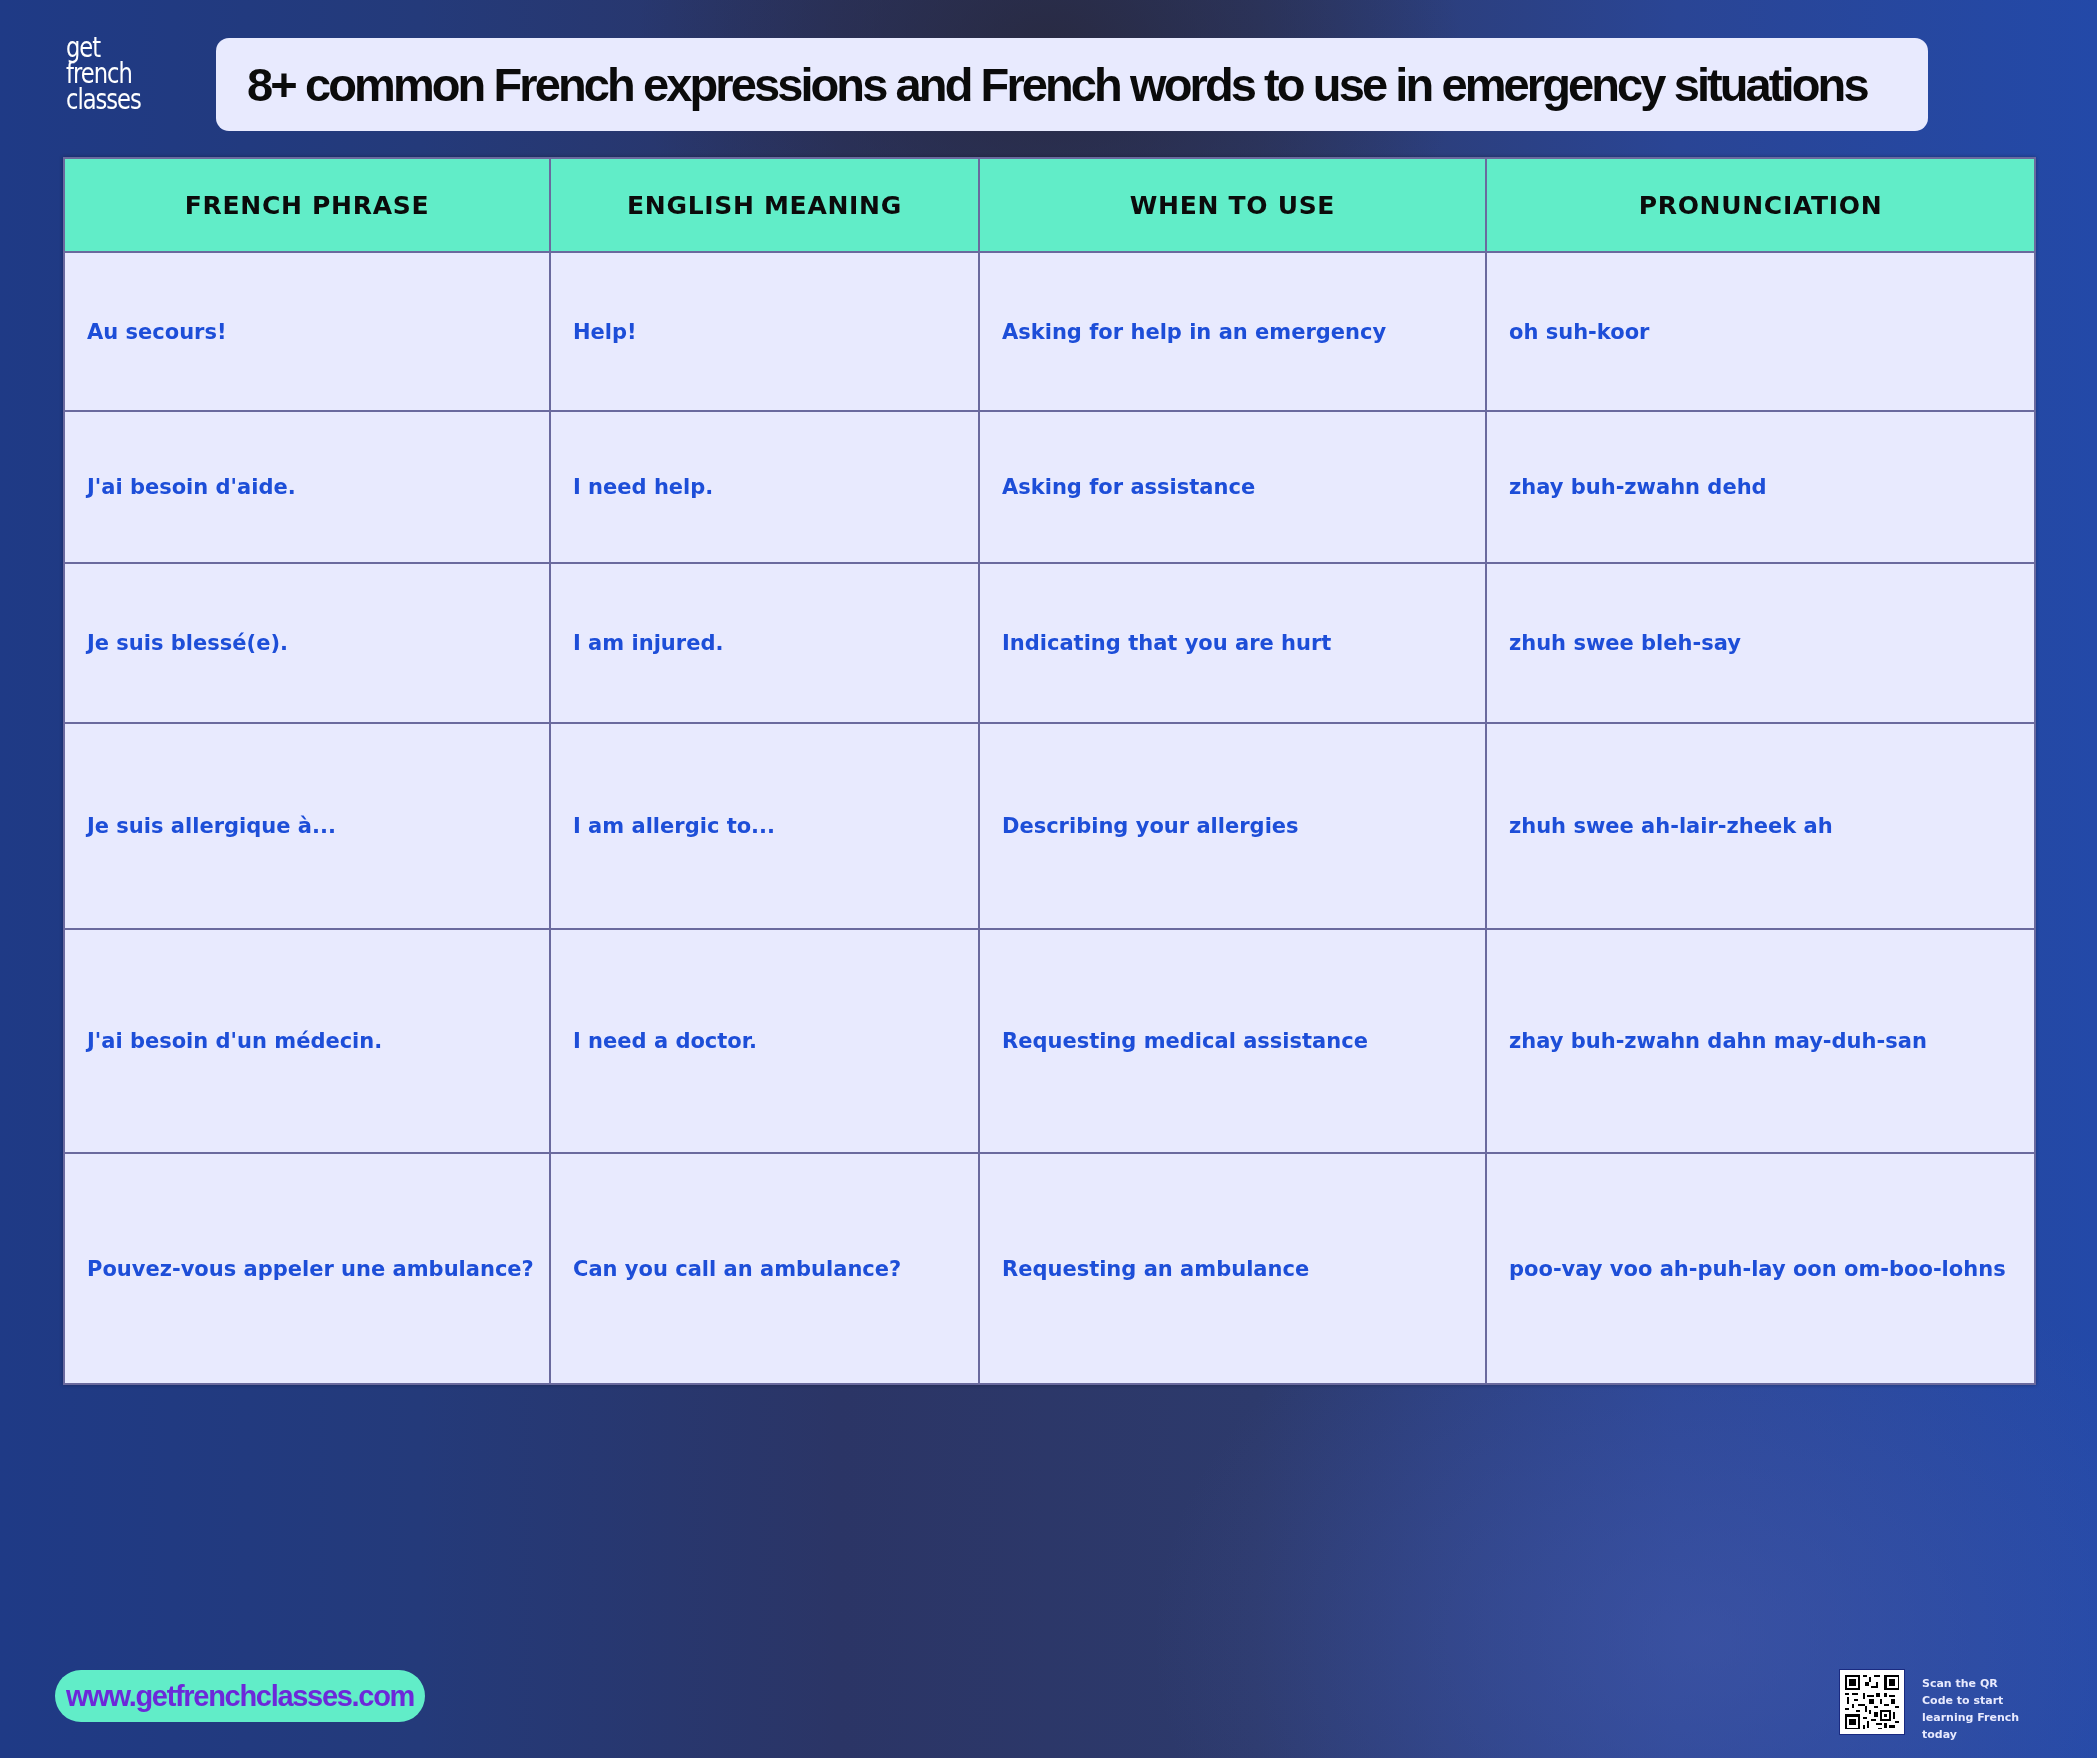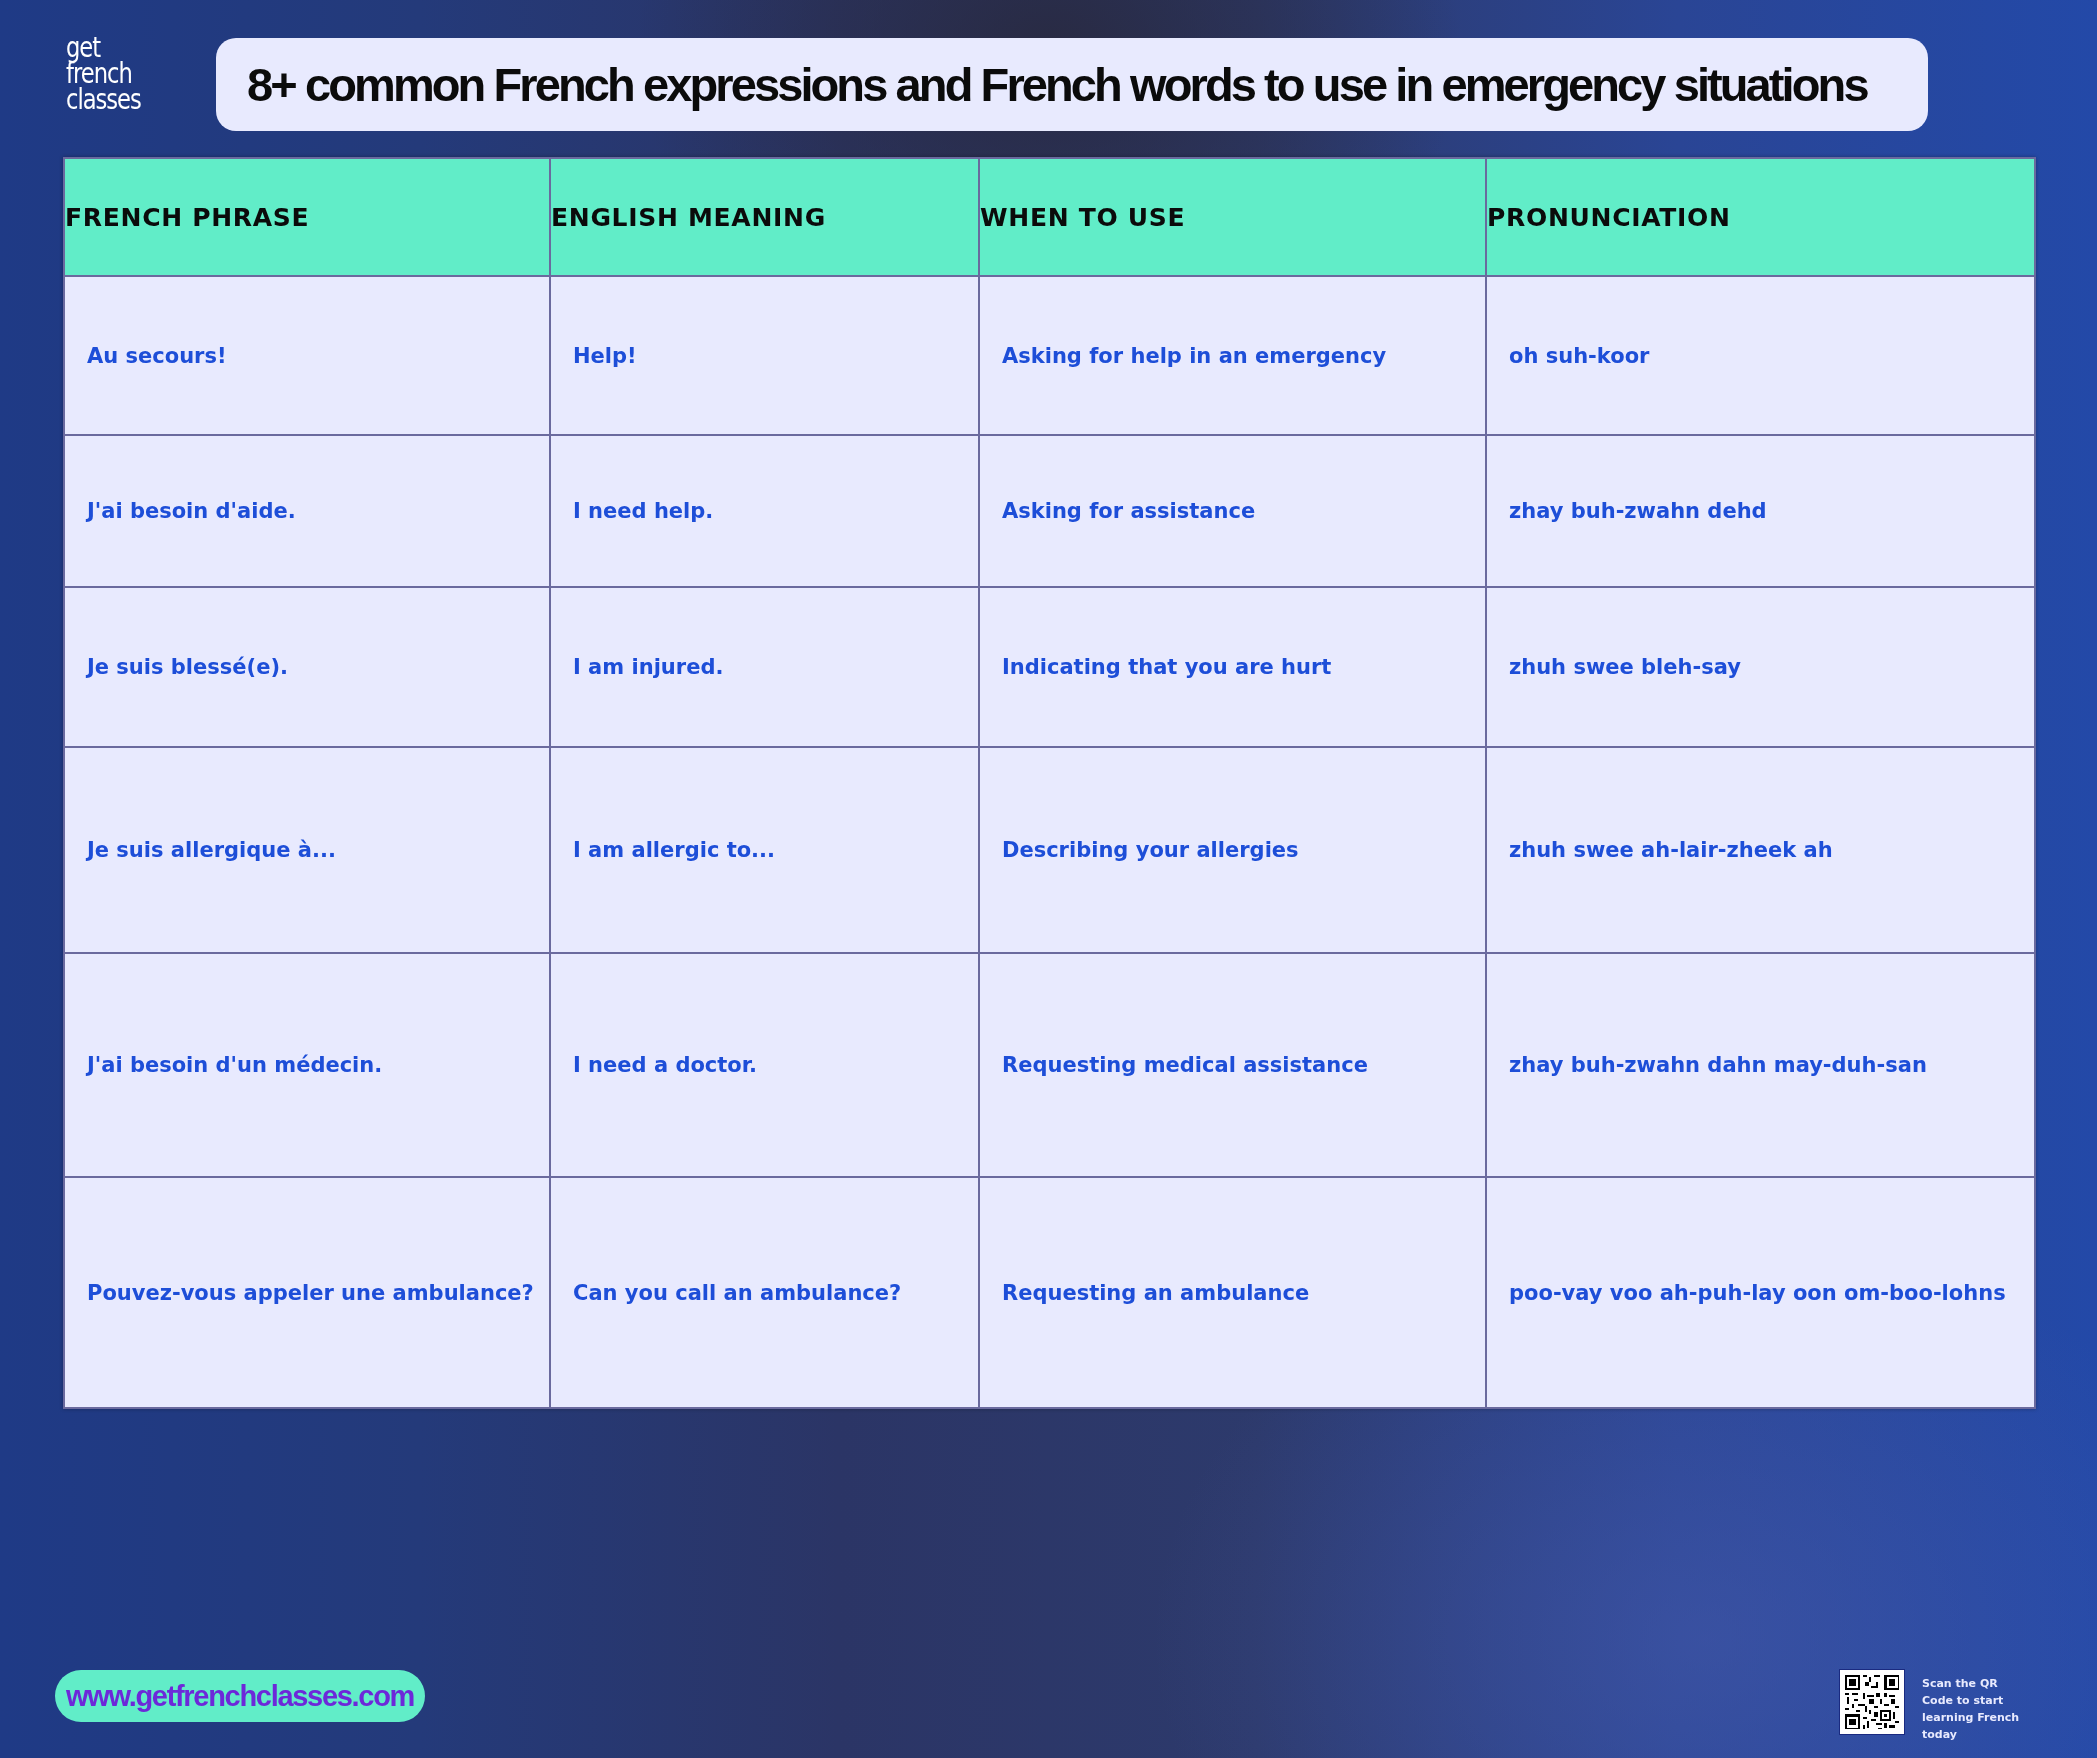--- a/index.html
+++ b/index.html
@@ -25,21 +25,21 @@
       transform: scaleX(0.78);
       transform-origin: left top;
     }
     .logo span { display: block; }
 
     .title-box {
       position: absolute;
       left: 216px; top: 38px;
       width: 1712px; height: 93px;
       background: #e8eafe;
-      border-radius: 20px;
+      border-radius: 13px;
       display: flex; align-items: center;
       padding-left: 31px;
     }
     .title-text {
       font-family: "Liberation Sans", sans-serif;
       font-weight: 700;
       font-size: 47px;
       letter-spacing: -2.9px;
       color: #0b0b0b;
       white-space: nowrap;
@@ -53,27 +53,27 @@
       table-layout: fixed;
       border: 2.6px solid #6a6a9e;
       box-shadow: 0 0 3.9px rgba(0,0,0,0.3);
     }
     .table th, .table td {
       border: 2.6px solid #6a6a9e;
       vertical-align: middle;
     }
     .table th {
       background: #61edc8;
-      height: 118px;
+      height: 94px;
       font-family: "DejaVu Sans", sans-serif;
       font-weight: 700;
       font-size: 25px;
       letter-spacing: 0.7px;
       color: #0b0b0b;
-      text-align: left;
+      text-align: center;
       margin-left: 12px;
     }
     .table td {
       background: #e8eafe;
       font-family: "DejaVu Sans", sans-serif;
       font-weight: 700;
       font-size: 21px;
       color: #1d4ed8;
       padding-left: 22px;
       text-align: left;

